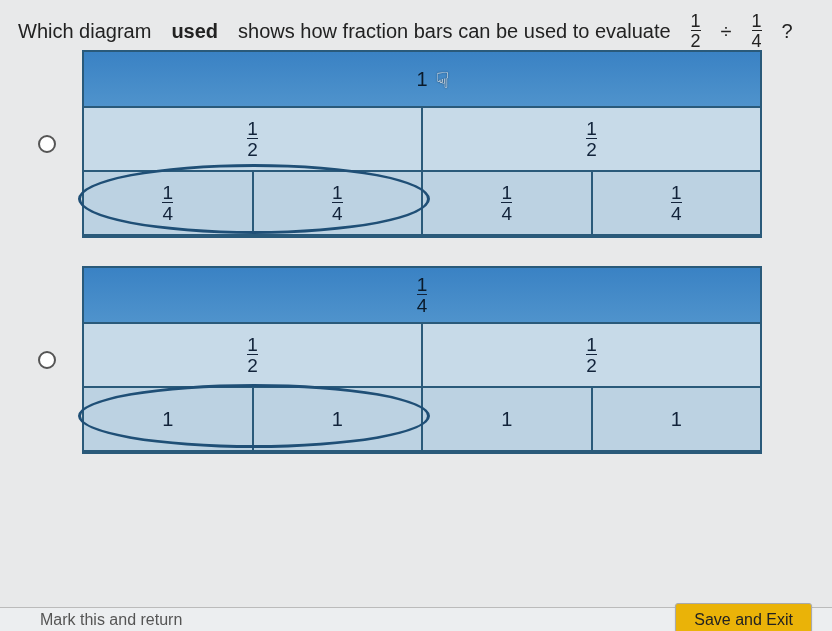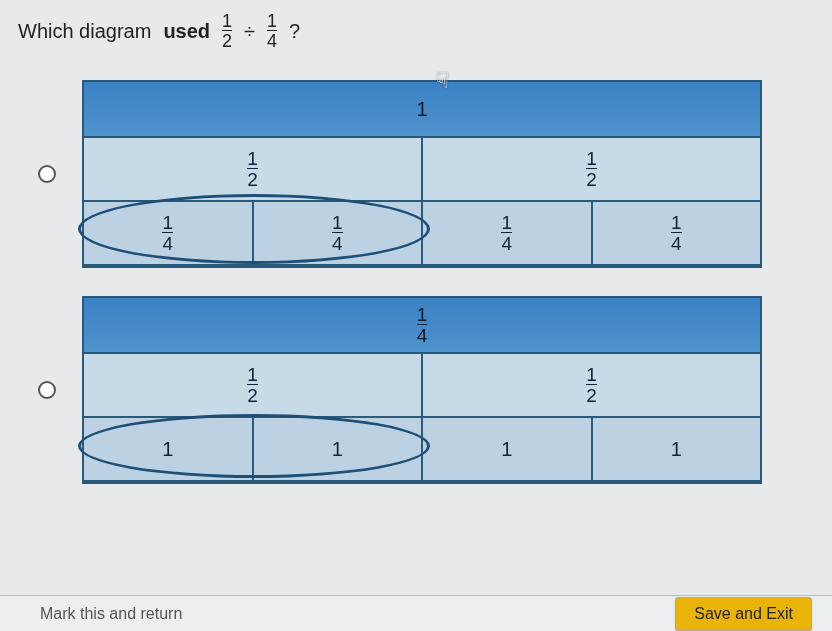--- a/index.html
+++ b/index.html
@@ -11,25 +11,24 @@
     color: #1a1a1a;
     overflow: hidden;
     position: relative;
   }
   .page {
     padding: 12px 18px 0 18px;
   }
   .question {
     font-size: 20px;
     color: #222;
-    margin-bottom: 30px;
     display: flex;
     align-items: center;
     flex-wrap: wrap;
-    gap: 12px;
+    gap: 20px;
   }
   .question b { font-weight: 700; }
   .frac-inline {
     display: inline-flex;
     flex-direction: column;
     align-items: center;
     font-size: 18px;
     line-height: 1;
     vertical-align: middle;
   }
@@ -97,21 +96,21 @@
     font-size: 22px;
     color: #fff;
     text-shadow: 0 0 2px #000;
     pointer-events: none;
     z-index: 5;
   }
   .footer {
     position: absolute;
     bottom: 0;
     left: 0; right: 0;
-    height: 36px;
+    height: 24px;
     border-top: 1px solid #bbb;
     display: flex;
     align-items: center;
     justify-content: space-between;
     padding: 0 20px 0 40px;
     background: #eceef0;
   }
   .footer-left {
     color: #555;
     font-size: 16px;
@@ -127,20 +126,21 @@
   }
 </style>
 </head>
 <body>
 
 <div class="page">
 
   <div class="question">
     <span>Which diagram </span>
     <b>used</b>
+    <span> shows how fraction bars can be used to evaluate </span>
     <span class="frac-inline">
       <span>1</span>
       <span class="den">2</span>
     </span>
     <span>÷</span>
     <span class="frac-inline">
       <span>1</span>
       <span class="den">4</span>
     </span>
     <span>?</span>

